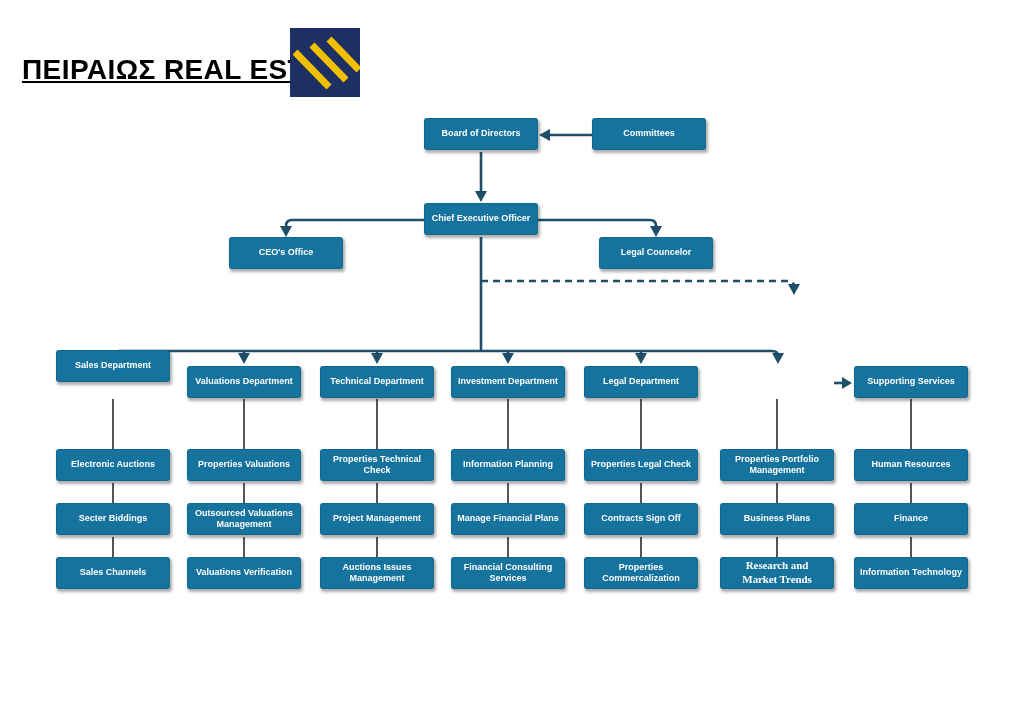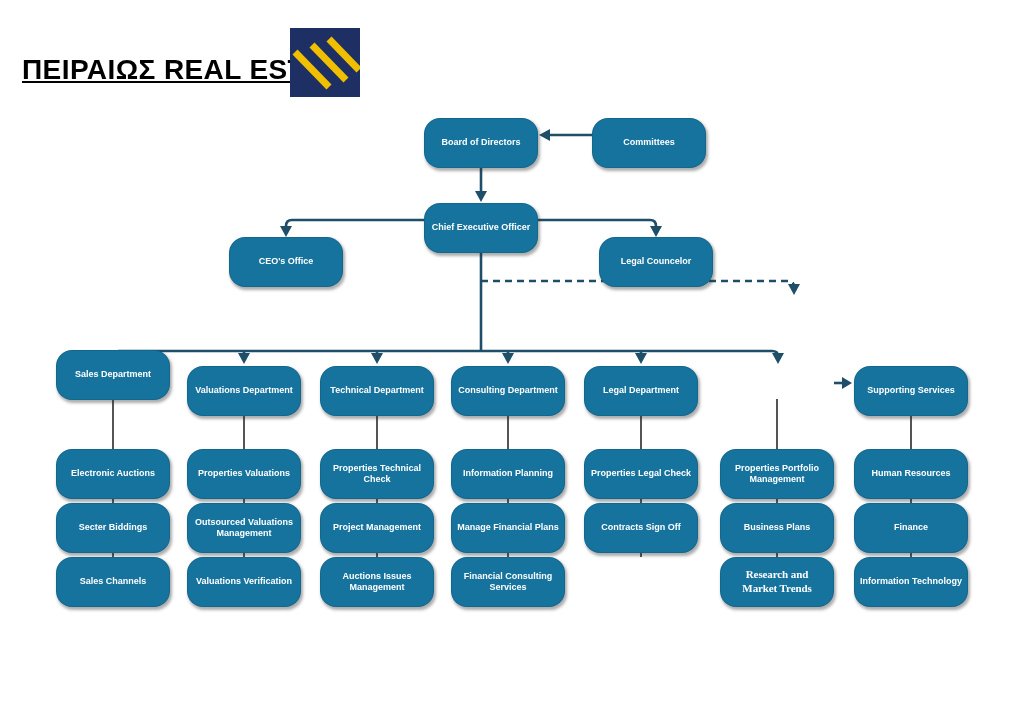--- a/index.html
+++ b/index.html
@@ -11,22 +11,22 @@
   .logo-band{position:absolute;left:0;top:0;width:390px;height:116px;background:#ffffff;}
   .logo-text{
     position:absolute;left:22px;top:54px;font-size:28px;font-weight:600;
     color:#000000;letter-spacing:.4px;white-space:nowrap;text-decoration:underline;
   }
   .logo-mark{position:absolute;left:290px;top:28px;}
   
   .wires{position:absolute;left:0;top:0;width:1024px;height:725px;}
   
   .node{
-    position:absolute;width:114px;height:50px;box-sizing:border-box;
-    background:#15739E;border:1px solid rgba(0,0,0,.10);border-radius:16px;
+    position:absolute;width:114px;height:32px;box-sizing:border-box;
+    background:#15739E;border:1px solid rgba(0,0,0,.10);border-radius:3px;
     color:#ffffff;font-size:9px;font-weight:bold;line-height:1.25;
     display:flex;align-items:center;justify-content:center;text-align:center;
     padding:2px 4px;box-shadow:1.5px 2.5px 3px rgba(50,50,50,.40);
   }
   .node.xs{font-size:11px;letter-spacing:-.1px;padding:2px 18px;font-family:Liberation Serif, serif;}
 </style>
 </head>
 <body>
 
 <div class="stage">
@@ -105,21 +105,21 @@
   <div class="node" style="left:56px;top:350px">
       <span>Sales Department</span>
     </div>
   <div class="node" style="left:187px;top:366px">
       <span>Valuations Department</span>
     </div>
   <div class="node" style="left:320px;top:366px">
       <span>Technical Department</span>
     </div>
   <div class="node" style="left:451px;top:366px">
-      <span>Consulting Department</span>
+      <span>Investment Department</span>
     </div>
   <div class="node" style="left:584px;top:366px">
       <span>Legal Department</span>
     </div>
   <div class="node" style="left:854px;top:366px">
       <span>Supporting Services</span>
     </div>
 
   <div class="node" style="left:56px;top:449px">
       <span>Electronic Auctions</span>
@@ -170,20 +170,23 @@
     </div>
   <div class="node" style="left:187px;top:557px">
       <span>Valuations Verification</span>
     </div>
   <div class="node" style="left:320px;top:557px">
       <span>Auctions Issues Management</span>
     </div>
   <div class="node" style="left:451px;top:557px">
       <span>Financial Consulting Services</span>
     </div>
+  <div class="node" style="left:584px;top:557px">
+      <span>Properties Commercalization</span>
+    </div>
   <div class="node xs" style="left:720px;top:557px">
       <span>Research and Market Trends</span>
     </div>
   <div class="node" style="left:854px;top:557px">
       <span>Information Technology</span>
     </div>
 
 </div>
 
 </body></html>

